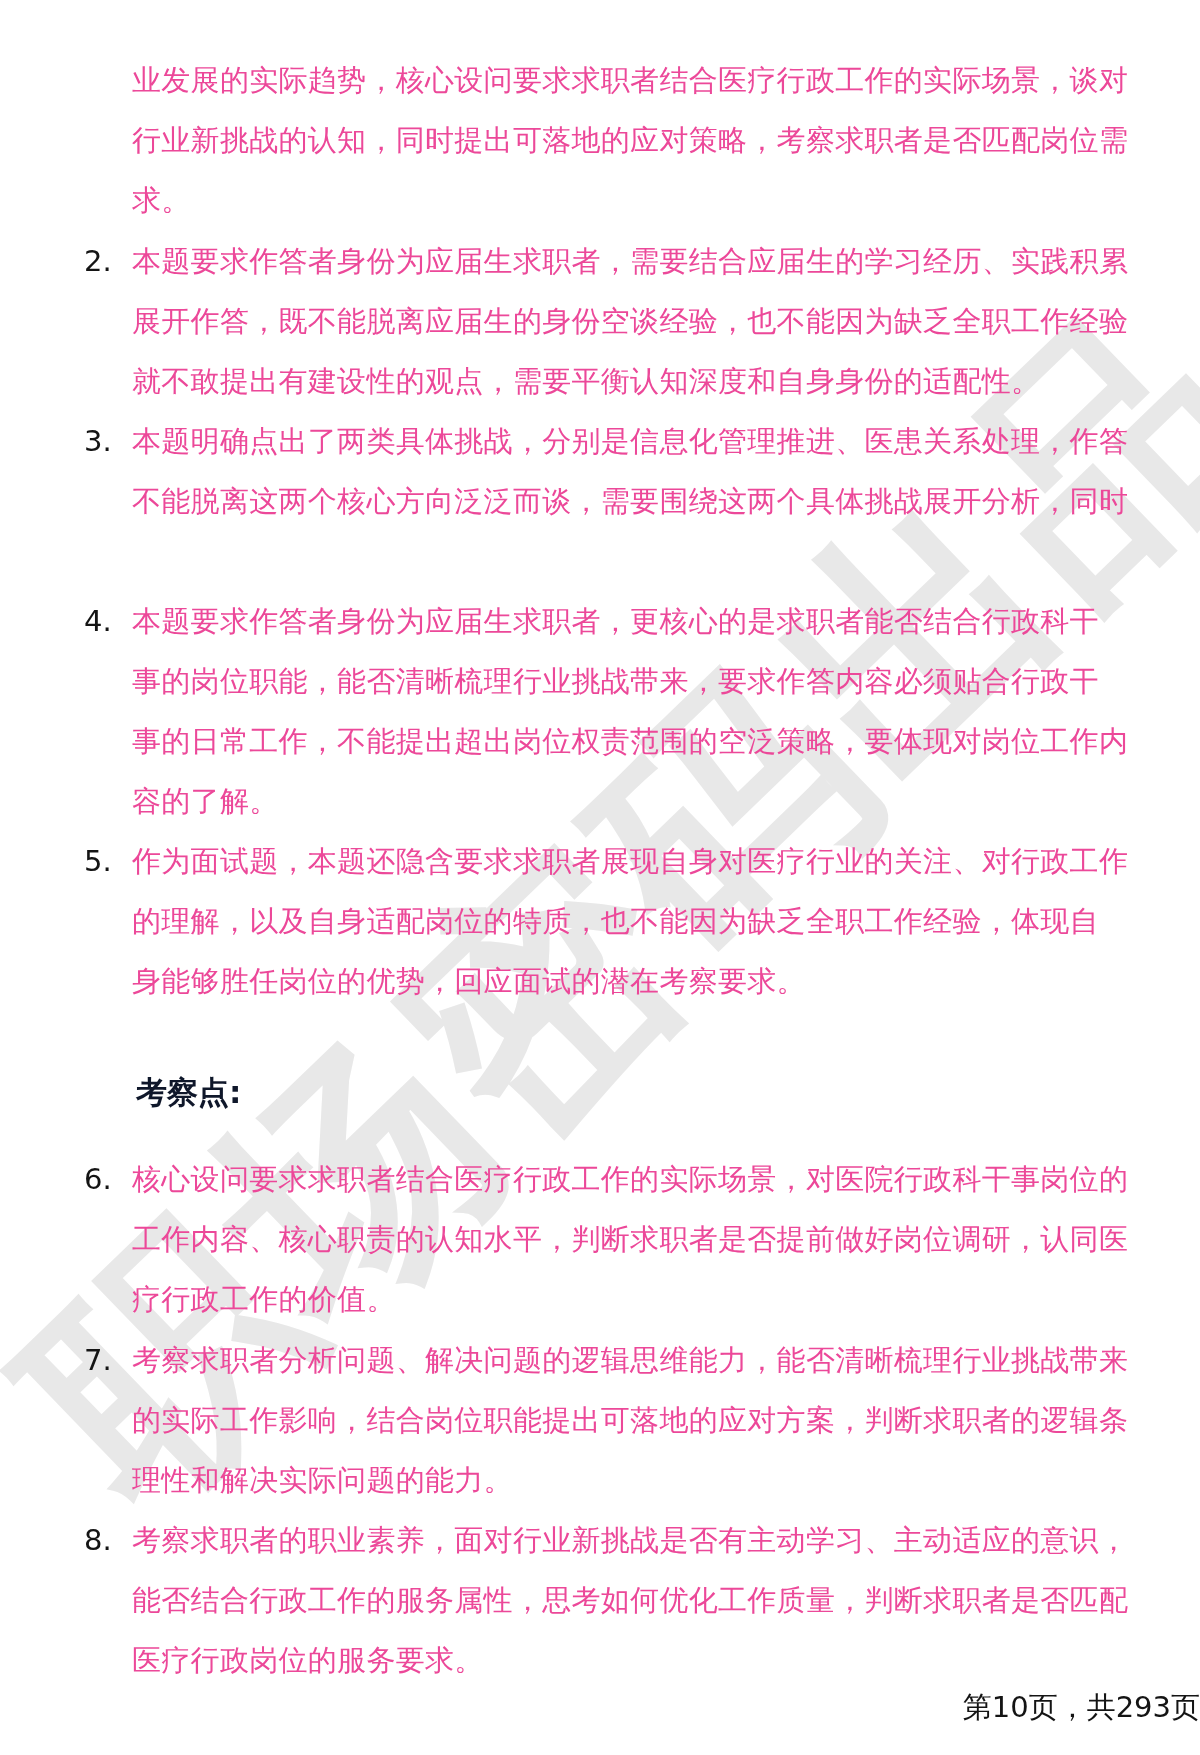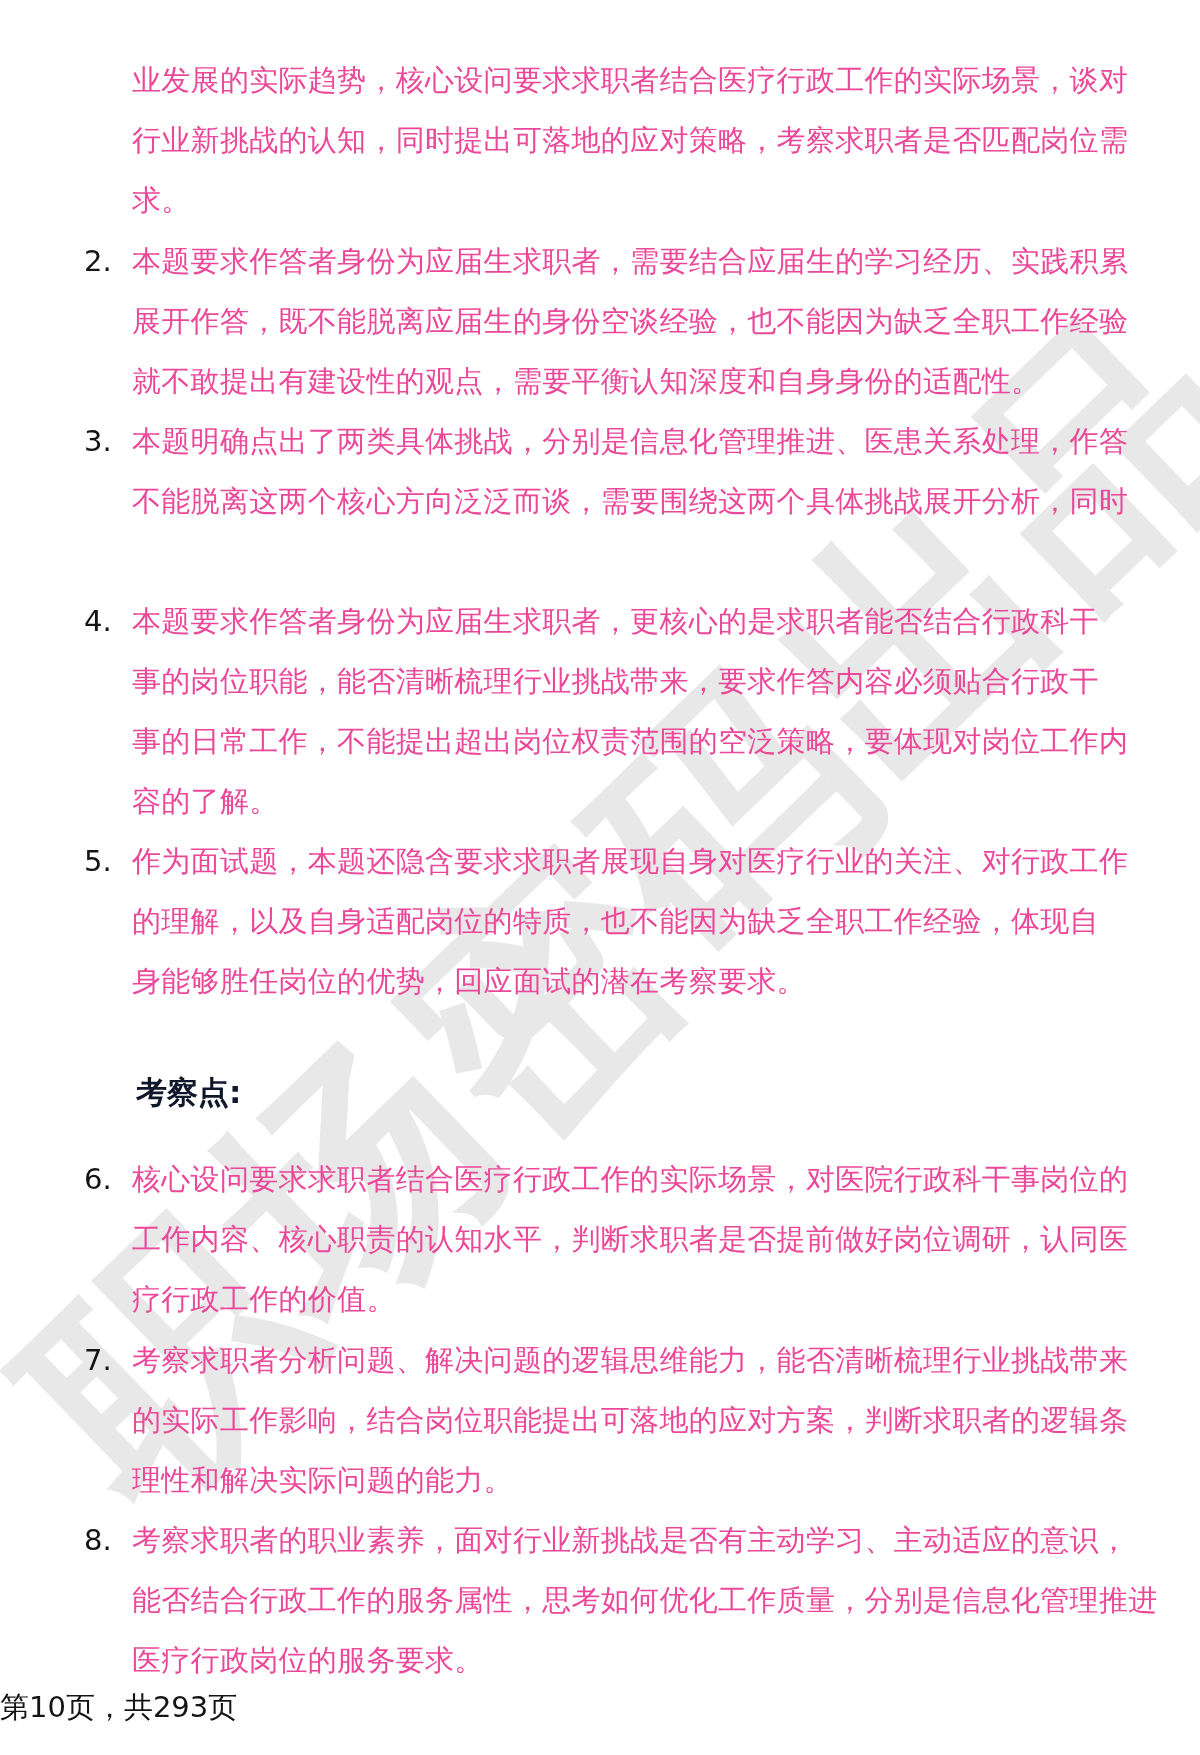--- a/index.html
+++ b/index.html
@@ -45,21 +45,21 @@
     font-size:31px;
     line-height:36px;
     font-weight:bold;
     color:#0f172a;
     margin-top:14px;
   }
   .footer{
     position:absolute;
     left:0;top:1688px;
     width:1200px;
-    text-align:left;
+    text-align:right;
     font-size:29px;
     color:#141414;
   }
 </style>
 </head>
 <body>
 
 <div class="page">
 
   <div class="watermark">职场密码出品</div>
@@ -97,19 +97,19 @@
     <div class="line" style="top:1222px">工作内容、核心职责的认知水平，判断求职者是否提前做好岗位调研，认同医</div>
     <div class="line" style="top:1282px">疗行政工作的价值。</div>
 
     <div class="num" style="top:1343px">7.</div>
     <div class="line" style="top:1343px">考察求职者分析问题、解决问题的逻辑思维能力，能否清晰梳理行业挑战带来</div>
     <div class="line" style="top:1403px">的实际工作影响，结合岗位职能提出可落地的应对方案，判断求职者的逻辑条</div>
     <div class="line" style="top:1463px">理性和解决实际问题的能力。</div>
 
     <div class="num" style="top:1523px">8.</div>
     <div class="line" style="top:1523px">考察求职者的职业素养，面对行业新挑战是否有主动学习、主动适应的意识，</div>
-    <div class="line" style="top:1583px">能否结合行政工作的服务属性，思考如何优化工作质量，分别是信息化管理推进</div>
+    <div class="line" style="top:1583px">能否结合行政工作的服务属性，思考如何优化工作质量，判断求职者是否匹配</div>
     <div class="line" style="top:1643px">医疗行政岗位的服务要求。</div>
 
     <div class="footer">第10页，共293页</div>
 
   </div>
 </div>
 
 </body></html>

